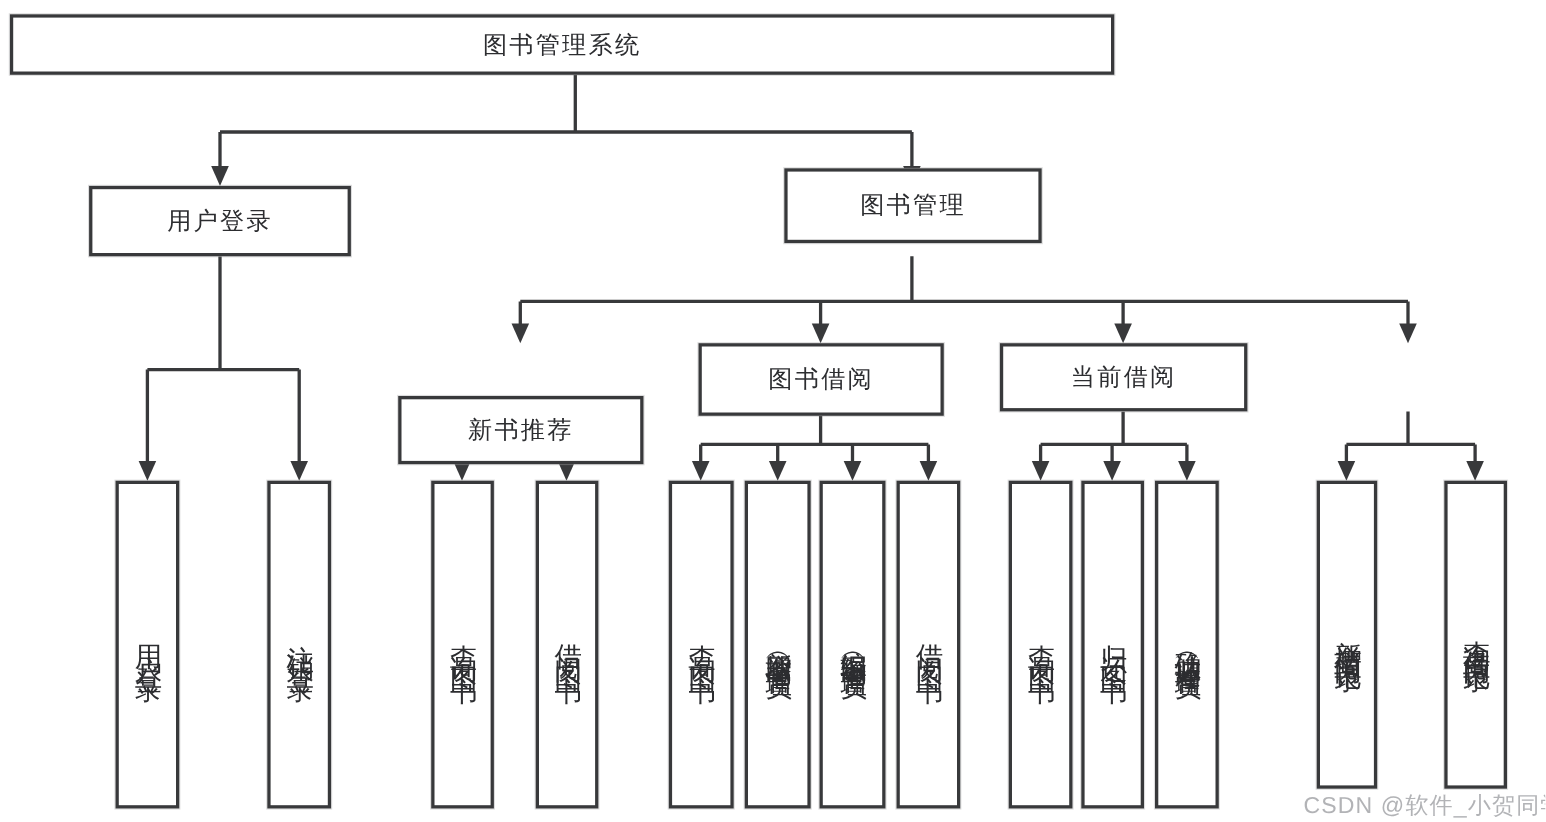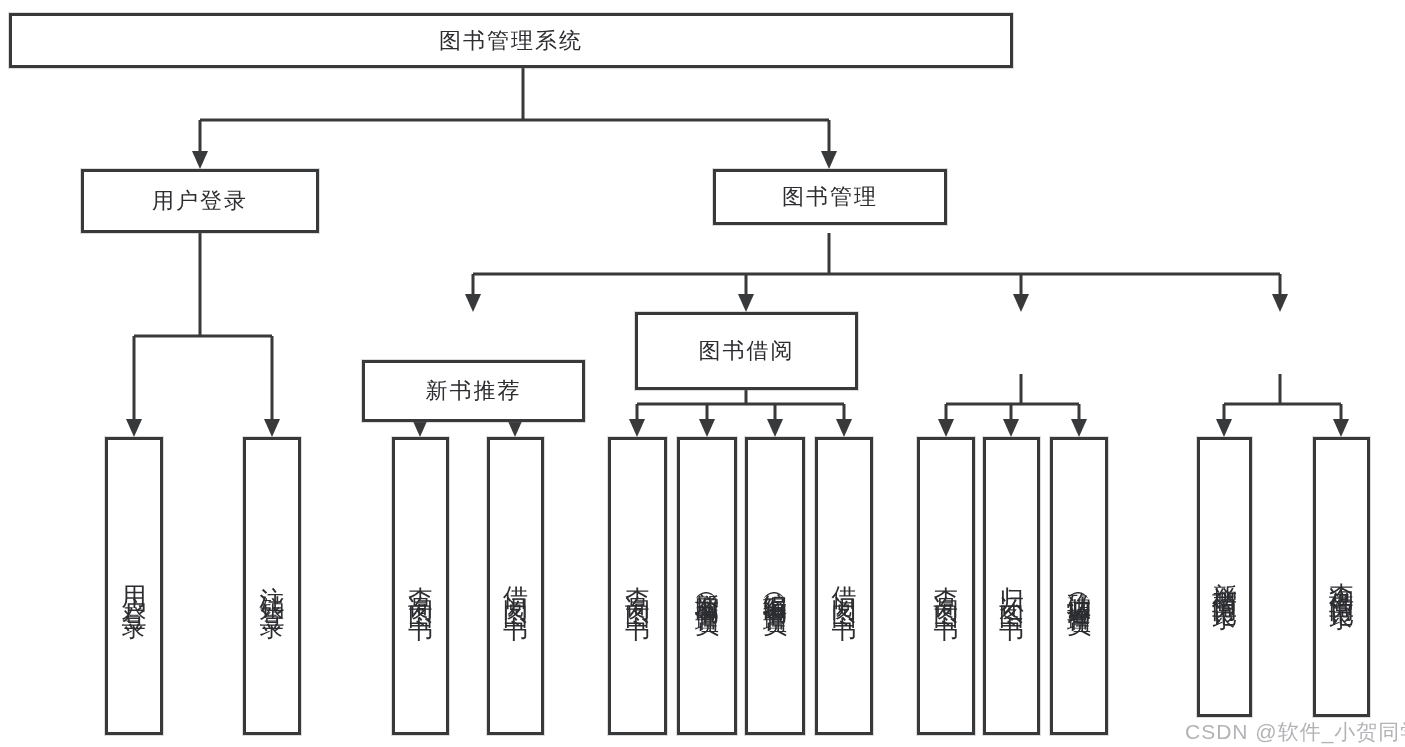--- a/index.html
+++ b/index.html
@@ -90,24 +90,25 @@
       <path d="M1003 419 L1019 419 L1011 437 Z"></path>
       <path d="M1071 419 L1087 419 L1079 437 Z"></path>
       <path d="M1216 419 L1232 419 L1224 437 Z"></path>
       <path d="M1333 419 L1349 419 L1341 437 Z"></path>
     </g>
   </svg>
 
   <div class="node h-label" style="left:9px; top:13px; width:1004px; height:55px;">图书管理系统</div>
 
   <div class="node h-label" style="left:81px; top:169px; width:238px; height:64px;">用户登录</div>
-  <div class="node h-label" style="left:713px; top:169px; width:234px; height:56px;">图书管理</div>
+  <div class="node h-label" style="left:713px; top:153px; width:234px; height:68px;">图书管理</div>
 
   <div class="node h-label" style="left:362px; top:312px; width:223px; height:62px;margin-top:48px;">新书推荐</div>
-  <div class="node h-label" style="left:635px; top:312px; width:223px; height:78px;">图书借阅</div>
+  <div class="node h-label" style="left:635px; top:312px; width:223px; height:66px;">图书借阅</div>
+  <div class="node h-label" style="left:909px; top:312px; width:225px; height:62px;">当前借阅</div>
 
   <div class="node v-node sp4" style="left:105px; top:437px; width:58px; height:298px;">用户登录</div>
   <div class="node v-node sp4" style="left:243px; top:437px; width:58px; height:298px;">注销登录</div>
 
   <div class="node v-node sp4" style="left:392px; top:437px; width:57px; height:298px;">查询图书</div>
   <div class="node v-node sp4" style="left:487px; top:437px; width:57px; height:298px;">借阅图书</div>
 
   <div class="node v-node sp4" style="left:608px; top:437px; width:59px; height:298px;">查询图书</div>
   <div class="node v-node sp9" style="left:677px; top:437px; width:60px; height:298px;">新增图书（管理员）</div>
   <div class="node v-node sp9" style="left:745px; top:437px; width:60px; height:298px;">编辑图书（管理员）</div>

